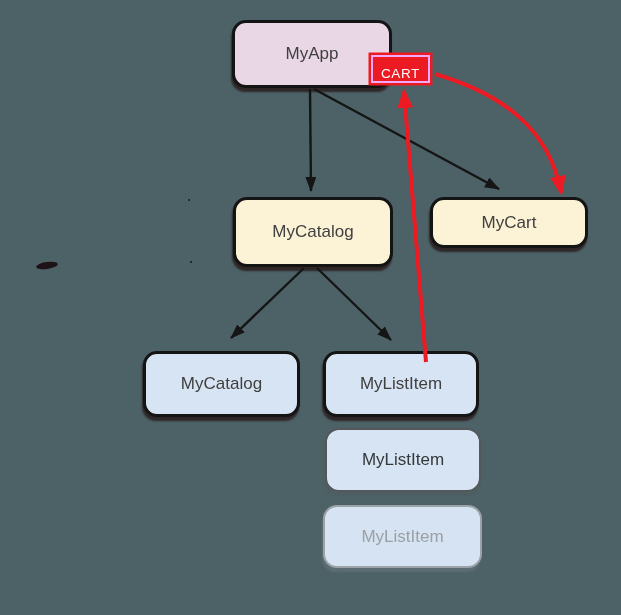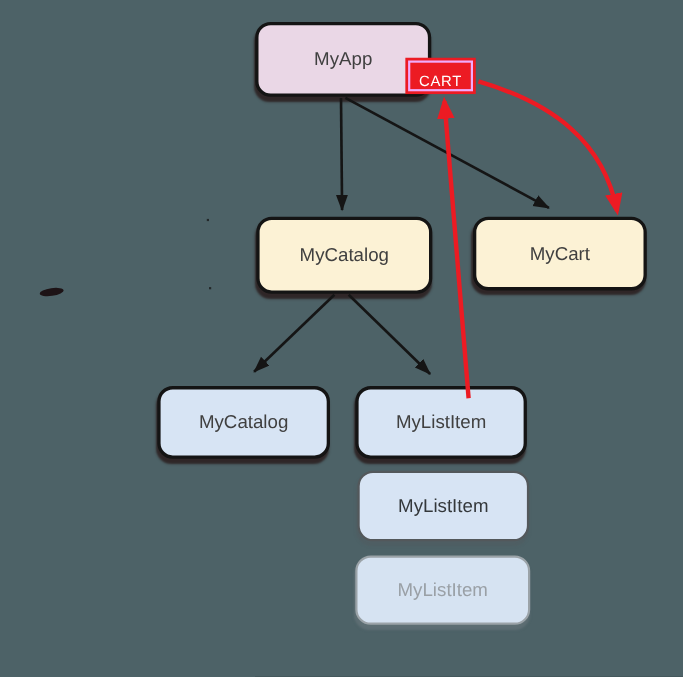--- a/index.html
+++ b/index.html
@@ -23,21 +23,21 @@
     display: flex;
     align-items: center;
     justify-content: center;
     font-size: 17px;
     color: #404040;
     box-shadow: -1px 4px 2px rgba(40, 26, 26, 0.82);
     z-index: 2;
   }
   .node-myapp        { left: 232px; top: 20px;  width: 160px; height: 68px; background: #EAD7E6; }
   .node-mycatalog    { left: 233px; top: 197px; width: 160px; height: 70px; background: #FCF2D5; }
-  .node-mycart       { left: 430px; top: 197px; width: 158px; height: 67px; background: #FCF2D5; }
+  .node-mycart       { left: 430px; top: 197px; width: 158px; height: 51px; background: #FCF2D5; }
   .node-myappbar     { left: 143px; top: 351px; width: 157px; height: 66px; background: #D7E4F4; }
   .node-mylistitem   { left: 323px; top: 351px; width: 156px; height: 66px; background: #D7E4F4; }
   .node-mylistitem2  {
     left: 325px; top: 428px; width: 156px; height: 64px; background: #D7E4F4;
     border: 2.5px solid #53585b; color: #34383b;
     box-shadow: -1px 4px 2px rgba(80, 92, 97, 0.65);
   }
   .node-mylistitem3  {
     left: 323px; top: 505px; width: 159px; height: 63px; background: #D6E3F2;
     border: 2.5px solid #9ba3a8; color: #9aa0a6;

